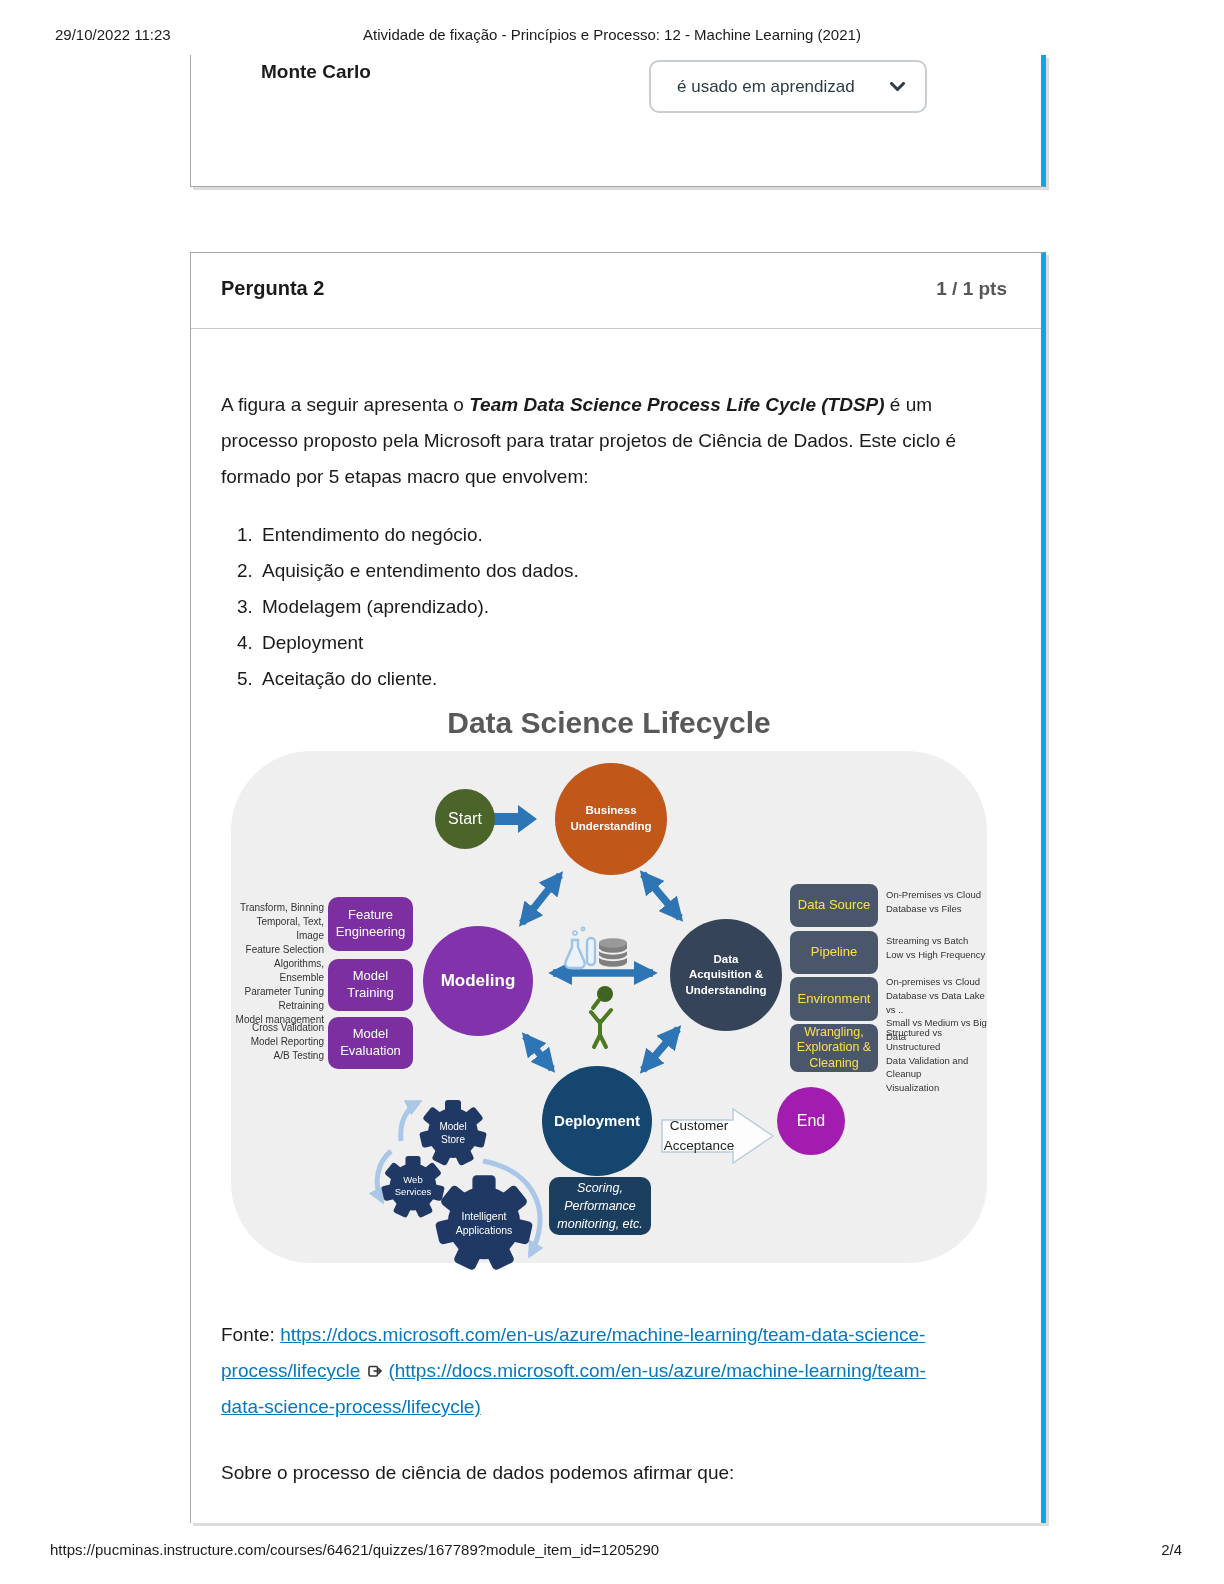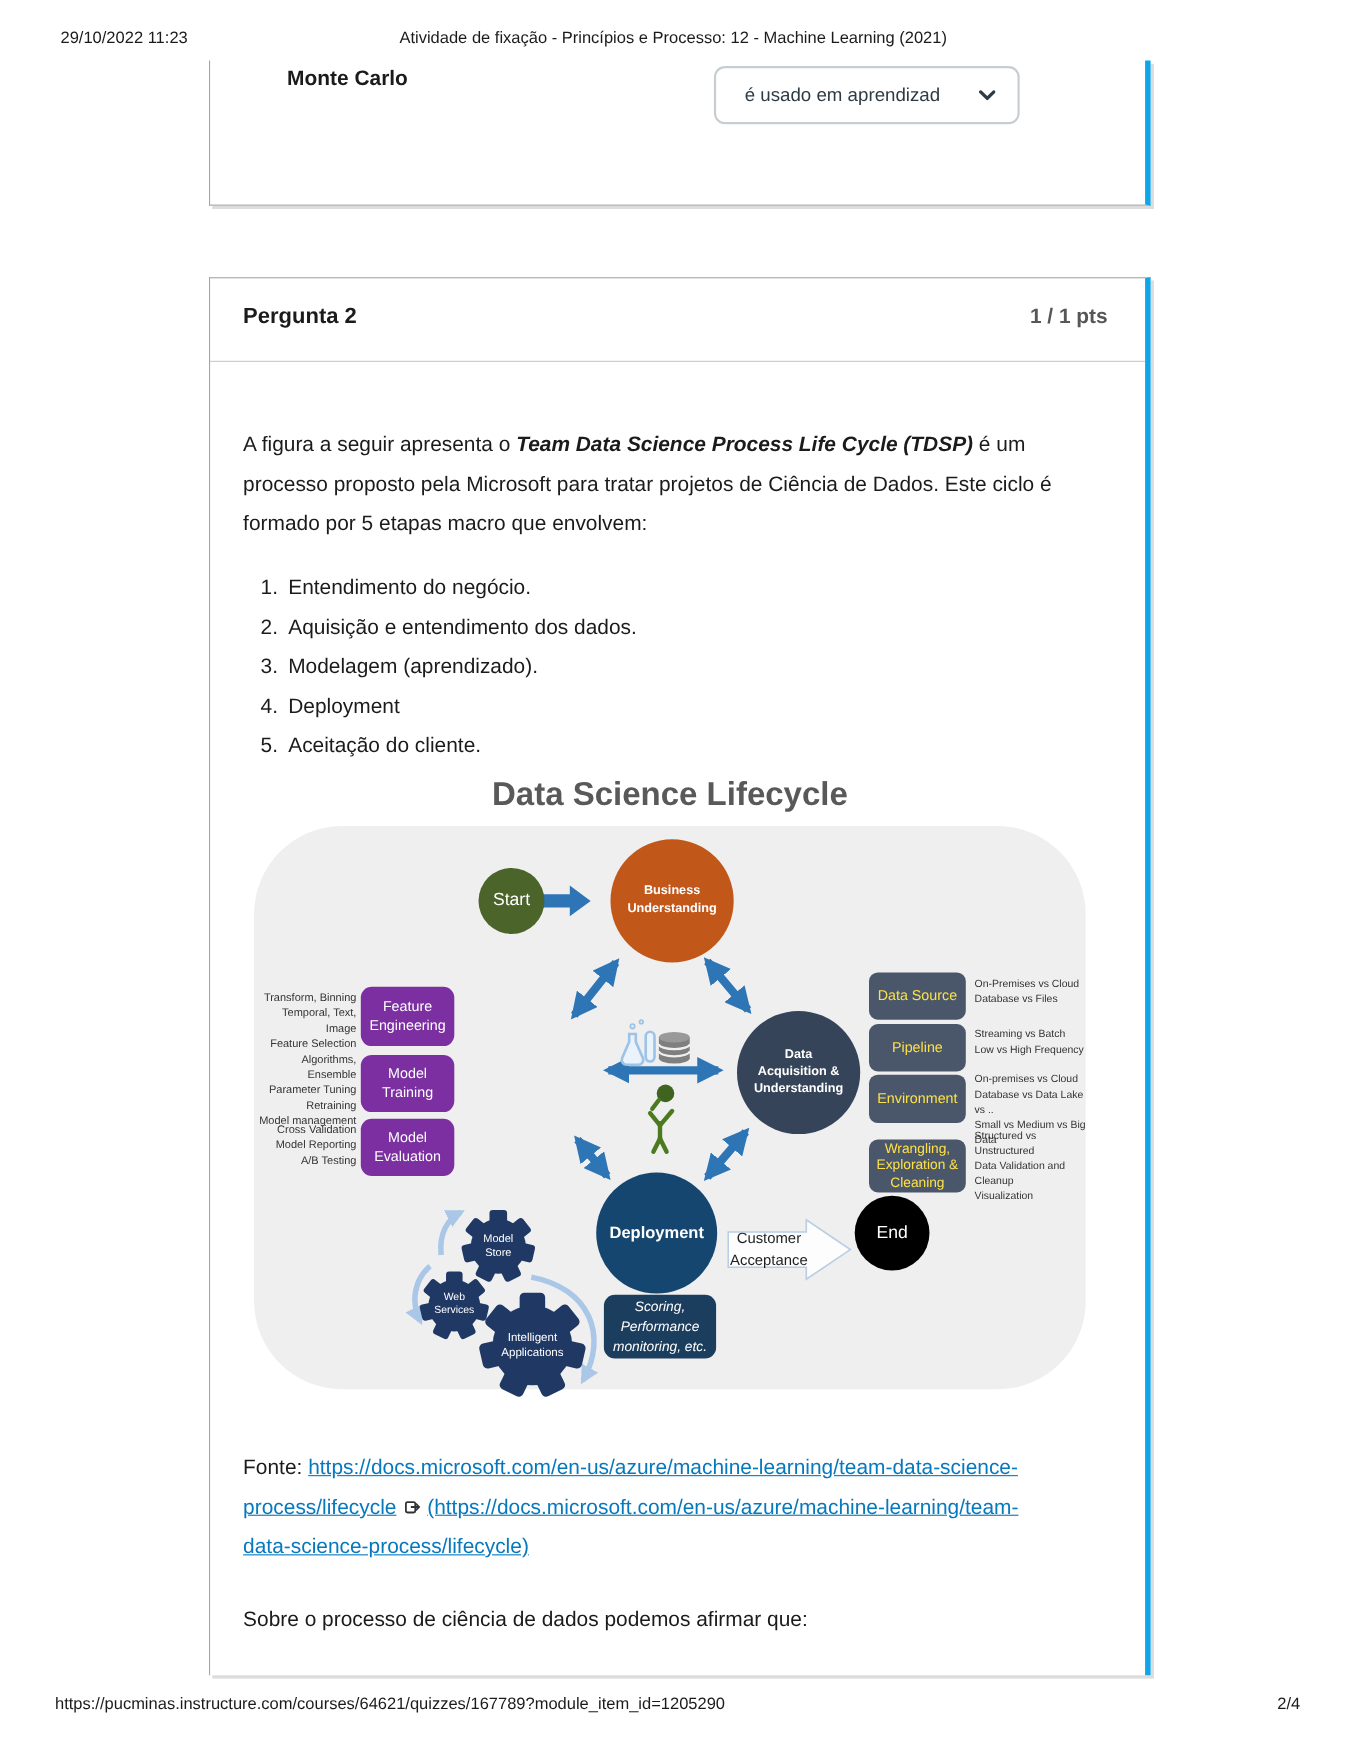--- a/index.html
+++ b/index.html
@@ -54,39 +54,39 @@
   .pre { white-space:pre-line; }
   .n-start { left:204px; top:80px; width:60px; height:60px; background:#4a6429; font-size:16px; }
   .n-bu { left:324px; top:54px; width:112px; height:112px; background:#c2571a;
     font-size:11.5px; font-weight:bold; line-height:1.35; }
   .n-modeling { left:192px; top:217px; width:110px; height:110px; background:#8233ab;
     font-size:17px; font-weight:bold; }
   .n-dau { left:439px; top:210px; width:112px; height:112px; background:#364459;
     font-size:11.5px; font-weight:bold; line-height:1.35; }
   .n-deploy { left:311px; top:357px; width:110px; height:110px; background:#14466f;
     font-size:15px; font-weight:bold; }
-  .n-end { left:546px; top:378px; width:68px; height:68px; background:#000000; font-size:16px; }
+  .n-end { left:546px; top:378px; width:68px; height:68px; background:#a21caf; font-size:16px; }
 
   .pbox { position:absolute; left:97px; width:85px; background:#7b2fa0; border-radius:10px;
     color:#fff; font-size:13px; line-height:1.3; display:flex; align-items:center;
     justify-content:center; text-align:center; }
   .pbox.b0 { top:188px; height:54px; }
   .pbox.b1 { top:250px; height:52px; }
   .pbox.b2 { top:308px; height:52px; }
   .lann { position:absolute; left:0; width:93px; text-align:right; font-size:10px;
     color:#333; line-height:1.4; }
   .lann.a0 { top:192px; } .lann.a1 { top:248px; } .lann.a2 { top:312px; }
 
   .rbox { position:absolute; left:559px; width:88px; background:#4a576b; border-radius:8px;
     color:#fde047; font-size:13px; line-height:1.25; display:flex; align-items:center;
     justify-content:center; text-align:center; }
   .rbox.b0 { top:175px; height:43px; }
   .rbox.b1 { top:222px; height:43px; }
   .rbox.b2 { top:268px; height:44px; }
-  .rbox.b3 { top:315px; height:48px; font-size:12.5px;margin-top:12px; }
+  .rbox.b3 { top:315px; height:48px; font-size:12.5px; }
   .rann { position:absolute; left:655px; width:104px; font-size:9.5px; color:#333; line-height:1.45; }
   .rann.a0 { top:179px; } .rann.a1 { top:225px; } .rann.a2 { top:266px; } .rann.a3 { top:317px; }
 
   .ca-arrow { position:absolute; left:430px; top:398px; width:114px; height:58px; }
   .ca-arrow .txt { position:absolute; left:0; top:0; width:76px; height:58px; display:flex;
     align-items:center; justify-content:center; text-align:center; font-size:13.5px;
     line-height:1.5; color:#1f1f1f; }
   .scoring { position:absolute; left:318px; top:468px; width:102px; height:58px;
     background:#1c3e5e; border-radius:10px; color:#fff; font-size:12.5px; line-height:1.45;
     display:flex; align-items:center; justify-content:center; text-align:center;font-style:italic; }
@@ -261,20 +261,21 @@
       <div class="glab g0 pre">Model
 Store</div>
       <div class="glab g1 pre">Web
 Services</div>
       <div class="glab g2 pre">Intelligent
 Applications</div>
 
       <div class="node n-start">Start</div>
       <div class="node n-bu pre">Business
 Understanding</div>
+      <div class="node n-modeling">Modeling</div>
       <div class="node n-dau pre">Data
 Acquisition &amp;
 Understanding</div>
       <div class="node n-deploy">Deployment</div>
       <div class="node n-end">End</div>
 
       <div class="pbox b0 pre">Feature
 Engineering</div>
       <div class="pbox b1 pre">Model
 Training</div>

